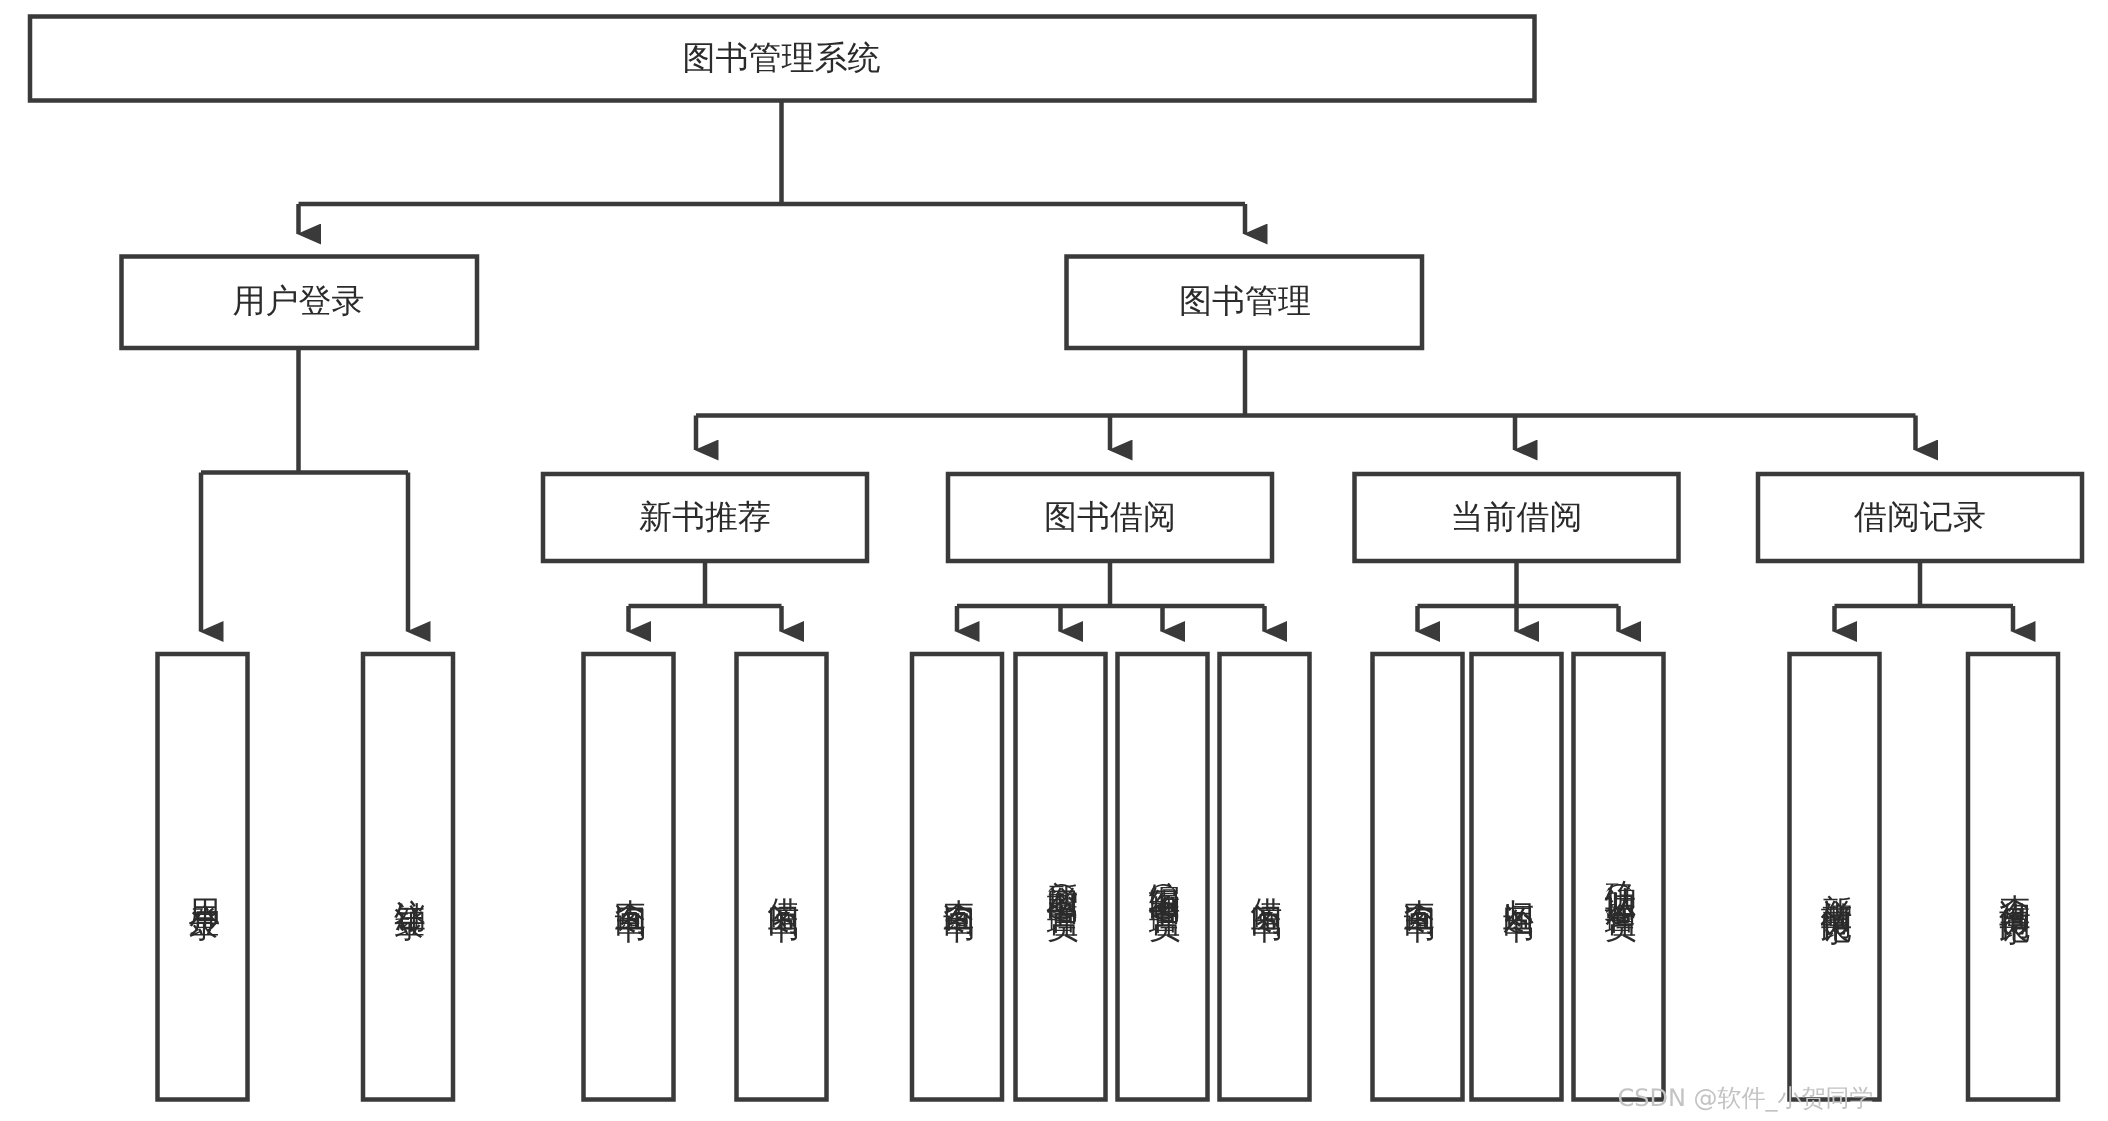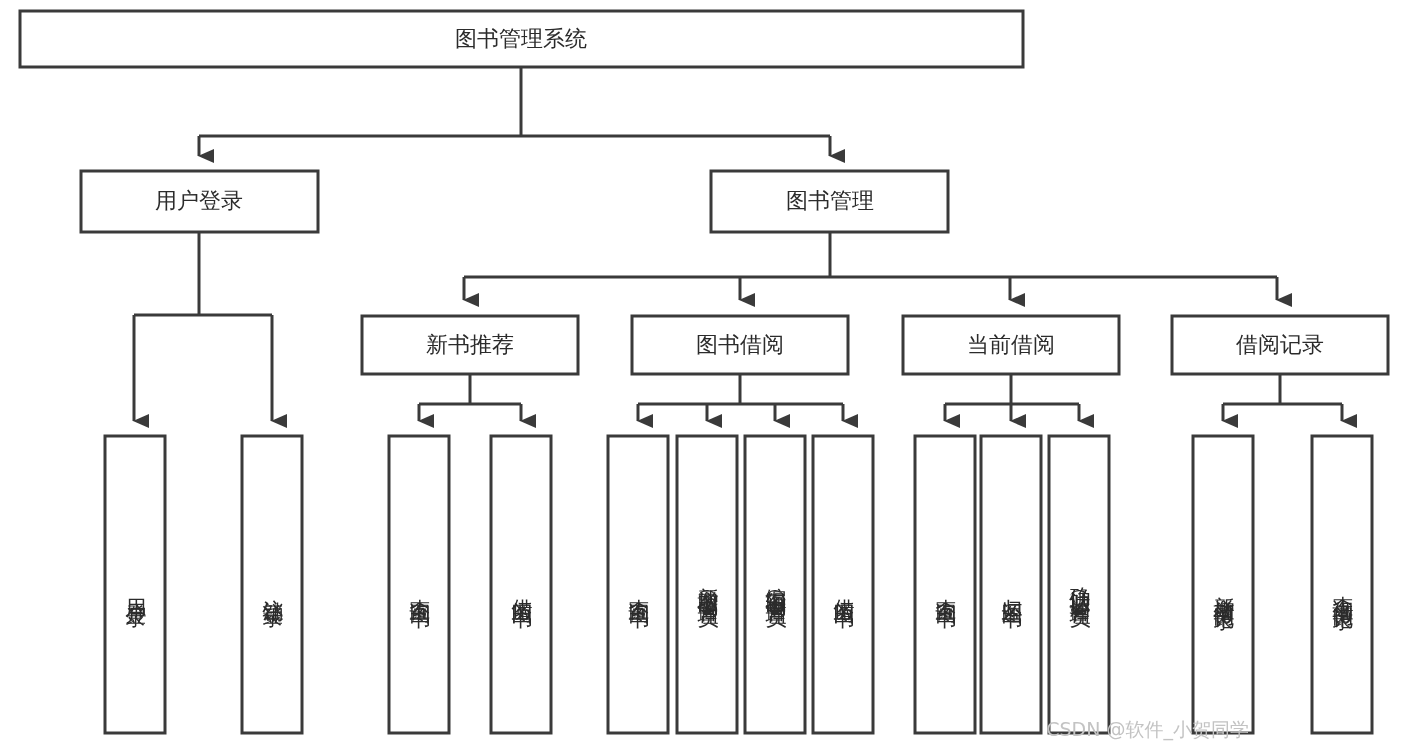--- a/index.html
+++ b/index.html
@@ -56,21 +56,21 @@
   }
   .arrow-head {
     fill: #3a3a3a;
     stroke: none;
   }
   .watermark {
     position: absolute;
     right: 8px;
     bottom: 4px;
     font-family: "DejaVu Sans", "Liberation Sans", sans-serif;
-    font-size: 19px;
+    font-size: 16px;
     color: #c3c3c3;
     white-space: nowrap;
     pointer-events: none;
     user-select: none;
   }
 </style>
 </head>
 <body>
 
 <div id="diagram-root">

